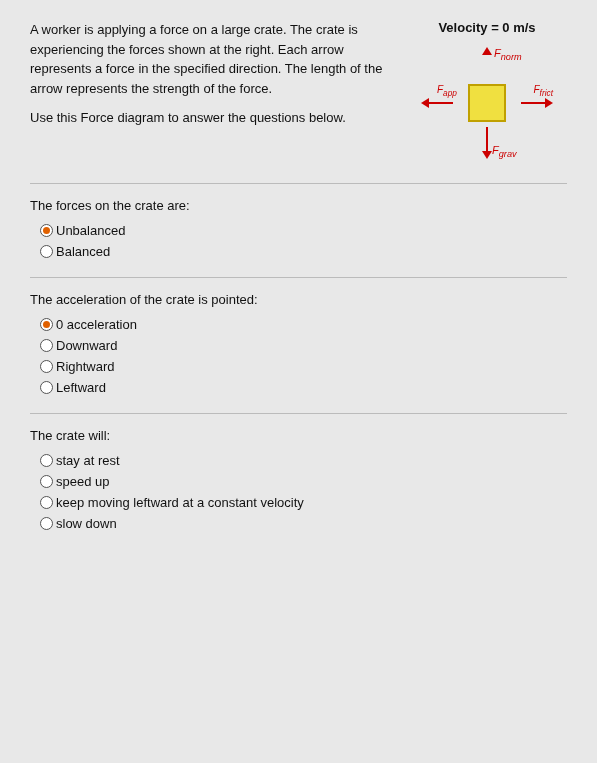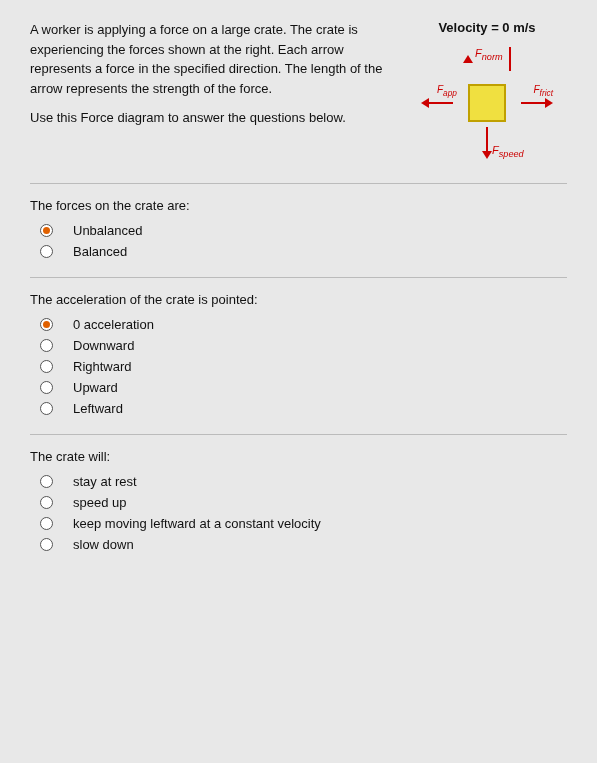--- a/index.html
+++ b/index.html
@@ -180,21 +180,21 @@
     }
     .option-group {
       display: flex;
       flex-direction: column;
       gap: 6px;
       padding-left: 10px;
     }
     .option {
       display: flex;
       align-items: center;
-      gap: 20px;
+      gap: 3px;
       font-size: 13px;
       cursor: pointer;
     }
     .radio-circle {
       width: 13px;
       height: 13px;
       border-radius: 50%;
       border: 1.5px solid #555;
       background: white;
       flex-shrink: 0;
@@ -225,30 +225,30 @@
 
   <div class="top-section">
     <div class="description">
       <p>A worker is applying a force on a large crate.  The crate is experiencing the forces shown at the right.  Each arrow represents a force in the specified direction. The length of the arrow represents the strength of the force.</p>
       <p>Use this Force diagram to answer the questions below.</p>
     </div>
     <div class="force-diagram-container">
       <div class="velocity-label">Velocity = 0 m/s</div>
       <div class="force-diagram">
 
-        <div class="arrow arrow-up" style="position:absolute; left:50%; top:4px; transform:translateX(-50%); display:flex; flex-direction:row; align-items:center;gap:36px;">
+        <div class="arrow arrow-up" style="position:absolute; left:50%; top:4px; transform:translateX(-50%); display:flex; flex-direction:column; align-items:center;gap:36px;">
           <div class="arrow-head" style="width:0;height:0;border-left:5px solid transparent;border-right:5px solid transparent;border-bottom:8px solid #cc0000;"></div>
           <div class="arrow-line" style="width:2px;height:24px;background:#cc0000;"></div>
           <span class="arrow-label" style="position:absolute;top:0px;left:12px;font-size:11px;font-style:italic;color:#cc0000;">F<sub>norm</sub></span>
         </div>
 
         <div class="arrow arrow-down" style="position:absolute; left:50%; bottom:4px; transform:translateX(-50%); display:flex; flex-direction:column; align-items:center;">
           <div class="arrow-line" style="width:2px;height:24px;background:#cc0000;"></div>
           <div class="arrow-head" style="width:0;height:0;border-left:5px solid transparent;border-right:5px solid transparent;border-top:8px solid #cc0000;"></div>
-          <span class="arrow-label" style="position:absolute;bottom:0px;left:10px;font-size:11px;font-style:italic;color:#cc0000;">F<sub>speed</sub></span>
+          <span class="arrow-label" style="position:absolute;bottom:0px;left:10px;font-size:11px;font-style:italic;color:#cc0000;">F<sub>grav</sub></span>
         </div>
 
         <div class="arrow arrow-left" style="position:absolute; left:4px; top:50%; transform:translateY(-50%); display:flex; flex-direction:row; align-items:center;">
           <div class="arrow-head" style="width:0;height:0;border-top:5px solid transparent;border-bottom:5px solid transparent;border-right:8px solid #cc0000;"></div>
           <div class="arrow-line" style="height:2px;width:24px;background:#cc0000;"></div>
           <span style="position:absolute;left:16px;top:-14px;font-size:10px;font-style:italic;color:#cc0000;">F<sub>app</sub></span>
         </div>
 
         <div class="arrow arrow-right" style="position:absolute; right:4px; top:50%; transform:translateY(-50%); display:flex; flex-direction:row; align-items:center;">
           <div class="arrow-line" style="height:2px;width:24px;background:#cc0000;"></div>
@@ -289,24 +289,20 @@
       <label class="option">
         <div class="radio-circle"></div>
         <span>Downward</span>
       </label>
       <label class="option">
         <div class="radio-circle"></div>
         <span>Rightward</span>
       </label>
       <label class="option">
         <div class="radio-circle"></div>
-        <span>Upward</span>
-      </label>
-      <label class="option">
-        <div class="radio-circle"></div>
         <span>Leftward</span>
       </label>
     </div>
   </div>
 
   <hr class="divider">
 
   <div class="section">
     <div class="section-question">The crate will:</div>
     <div class="option-group">

